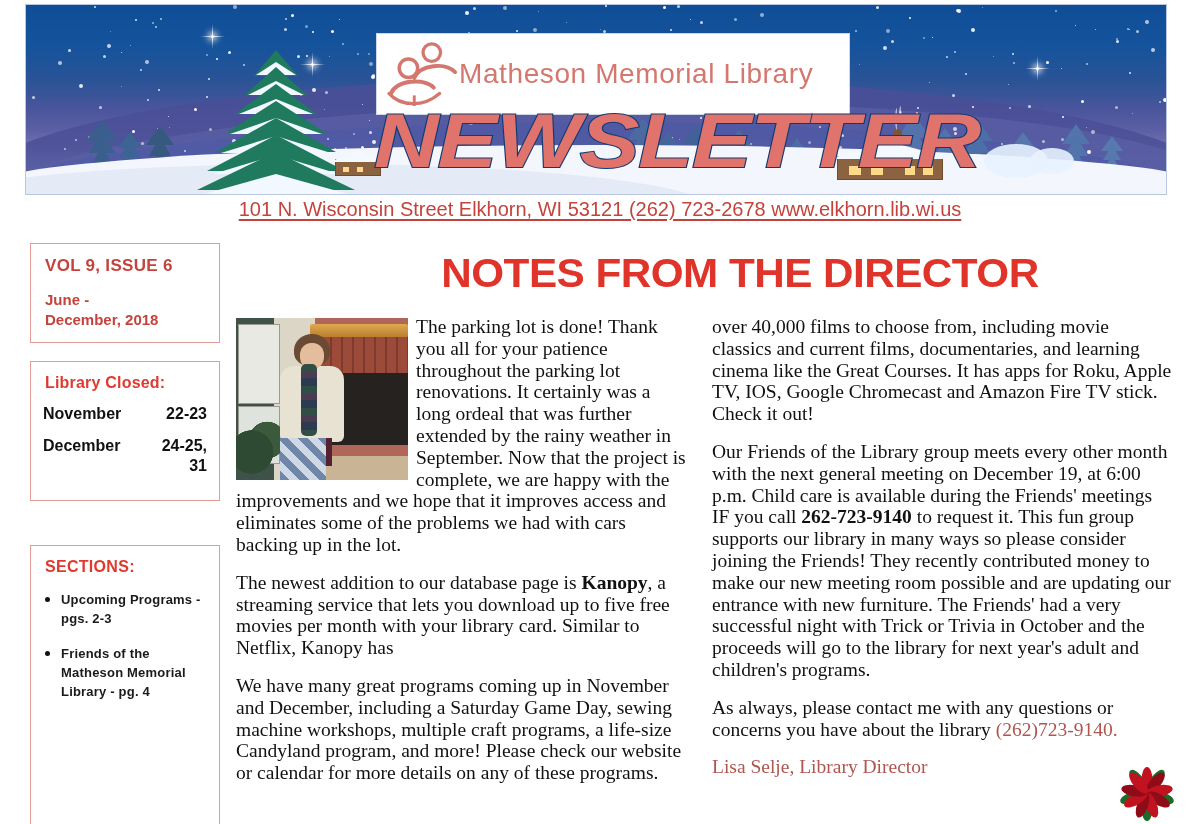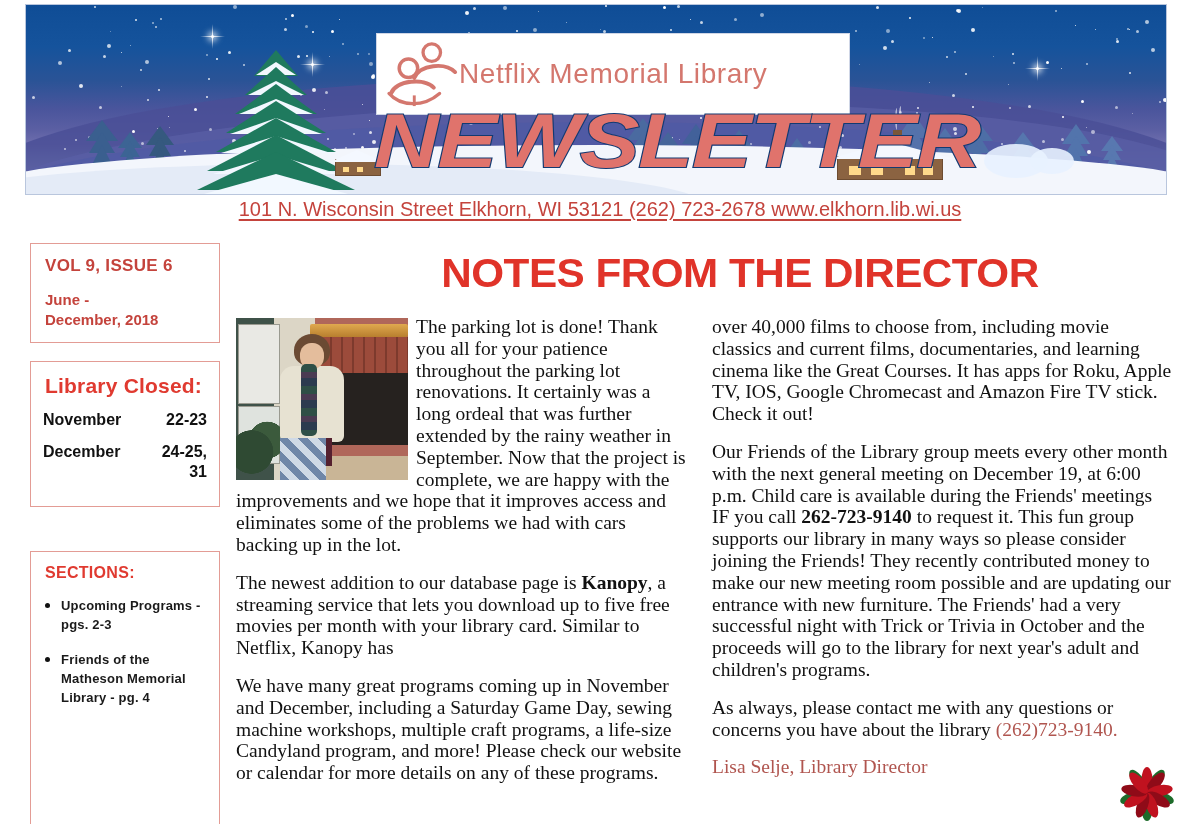--- a/index.html
+++ b/index.html
@@ -116,21 +116,21 @@
     font-family:"Liberation Sans", sans-serif;
   }
   .vol-title{
     font-weight:bold;font-size:17px;color:#c4433c;letter-spacing:.3px;
     margin:2px 0 14px 2px;
   }
   .vol-dates{
     font-weight:bold;font-size:15px;color:#c4433c;line-height:20px;margin-left:2px;
   }
   .closed-title{
-    font-weight:bold;font-size:21px;color:#e03a30;margin:2px 0 12px 2px;letter-spacing:.2px;
+    font-weight:bold;font-size:16px;color:#e03a30;margin:2px 0 12px 2px;letter-spacing:.2px;
   }
   .closed-row{
     font-weight:bold;font-size:16px;color:#111;margin:0 0 12px 0;
     display:flex;justify-content:space-between;line-height:20px;
   }
   .closed-row .m{white-space:nowrap;}
   .closed-row .d{text-align:right;white-space:pre-line;}
   .sections-title{
     font-weight:bold;font-size:16px;color:#e03a30;margin:2px 0 14px 2px;letter-spacing:.3px;
   }
@@ -591,21 +591,21 @@
       <div class="logo-mark">
         <svg viewBox="0 0 80 72" width="78" height="70" aria-hidden="true">
           <circle cx="48" cy="14" r="9" fill="none" stroke="#d4776e" stroke-width="3.4"></circle>
           <path d="M30 40 C36 26, 62 24, 72 34" fill="none" stroke="#d4776e" stroke-width="4" stroke-linecap="round"></path>
           <circle cx="24" cy="30" r="9.5" fill="none" stroke="#d4776e" stroke-width="3.6"></circle>
           <path d="M6 56 C12 42, 40 40, 50 50" fill="none" stroke="#d4776e" stroke-width="4.2" stroke-linecap="round"></path>
           <path d="M4 56 C16 70, 40 70, 56 56" fill="none" stroke="#d4776e" stroke-width="3.4" stroke-linecap="round"></path>
           <path d="M30 58 L30 69" fill="none" stroke="#d4776e" stroke-width="3"></path>
         </svg>
       </div>
-      <div class="logo-text">Netflix Memorial Library</div>
+      <div class="logo-text">Matheson Memorial Library</div>
     </div>
 
     <div class="newsletter-word">NEWSLETTER</div>
   </div>
 
   <div class="addressline">101 N. Wisconsin Street  Elkhorn, WI  53121    (262) 723-2678   www.elkhorn.lib.wi.us</div>
 
   <div class="sidebar">
 
     <div class="sbox">

